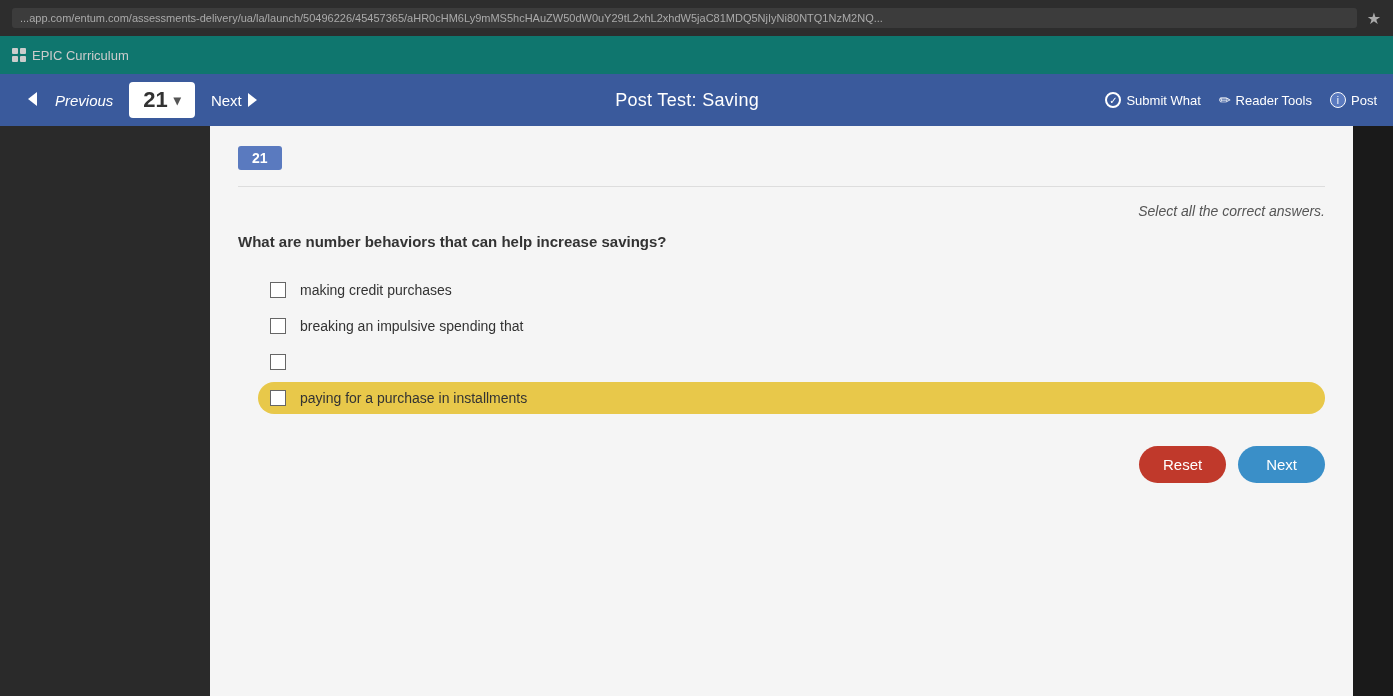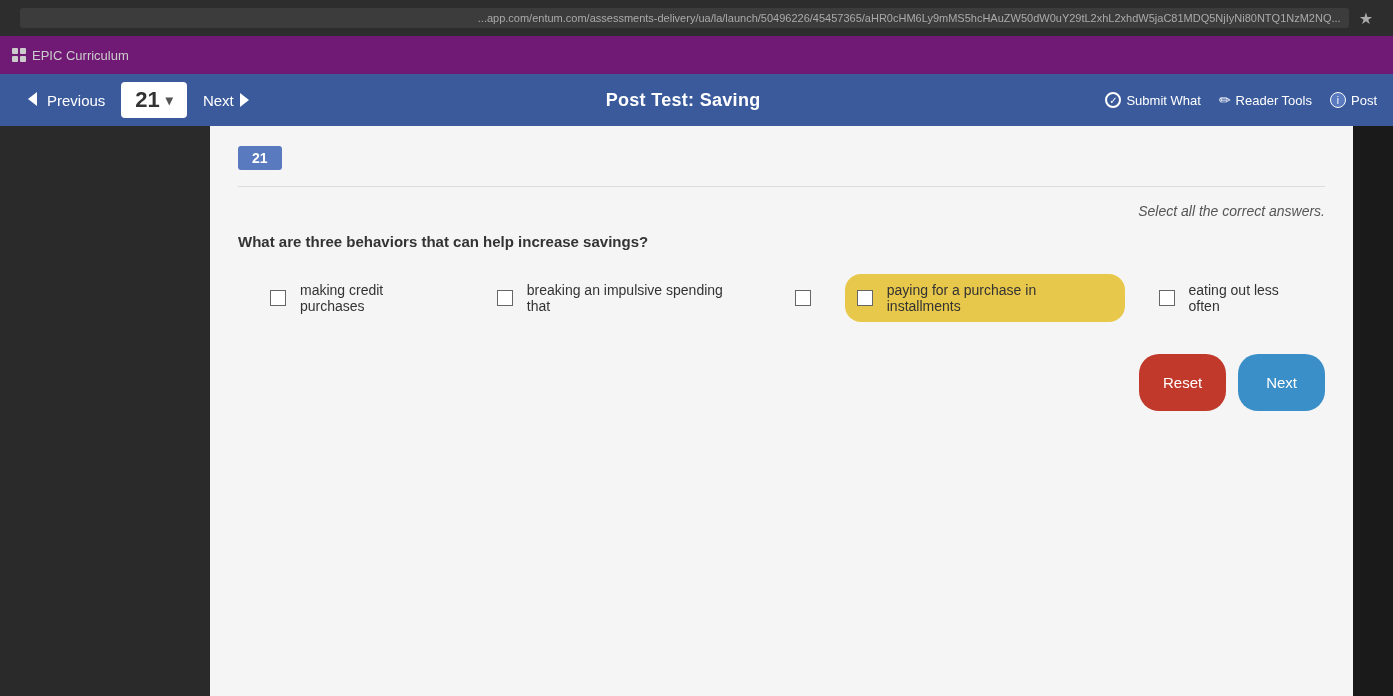--- a/index.html
+++ b/index.html
@@ -12,43 +12,42 @@
       display: flex;
       flex-direction: column;
     }
 
     
     .browser-bar {
       background: #2d2d2d;
       height: 36px;
       display: flex;
       align-items: center;
-      padding: 0 20px;
+      padding: 0 12px;
       gap: 10px;
-      text-align: right;
     }
     .browser-bar-url {
       flex: 1;
       background: #3c3c3c;
       color: #aaa;
       font-size: 11px;
       padding: 4px 8px;
       border-radius: 3px;
       white-space: nowrap;
       overflow: hidden;
       text-overflow: ellipsis;
     }
     .star-icon {
       color: #aaa;
       font-size: 16px;
     }
 
     
     .app-bar {
-      background: #701a75;
+      background: #0f766e;
       height: 38px;
       display: flex;
       align-items: center;
       padding: 0 12px;
       gap: 10px;
     }
     .app-bar-logo {
       color: #ccc;
       font-size: 13px;
       display: flex;
@@ -71,25 +70,26 @@
     .nav-bar {
       background: #3a5a9c;
       height: 52px;
       display: flex;
       align-items: center;
       padding: 0 16px;
       gap: 0;
     }
     .nav-prev {
       display: flex;
-      gap: 10px;
+      gap: 18px;
       color: white;
       font-size: 15px;
       cursor: pointer;
       padding: 8px 12px;
+      font-style: italic;
     }
     .nav-prev .arrow-left {
       width: 0;
       height: 0;
       border-top: 7px solid transparent;
       border-bottom: 7px solid transparent;
       border-right: 9px solid white;
     }
     .question-num {
       background: white;
@@ -121,21 +121,21 @@
       height: 0;
       border-top: 7px solid transparent;
       border-bottom: 7px solid transparent;
       border-left: 9px solid white;
     }
     .nav-title {
       flex: 1;
       text-align: center;
       color: white;
       font-size: 18px;
-      font-weight: bold;
+      font-weight: normal;
       letter-spacing: 0.3px;
     }
     .nav-actions {
       display: flex;
       align-items: center;
       gap: 18px;
       color: white;
       font-size: 13px;
     }
     .nav-action-item {
@@ -213,22 +213,22 @@
 
     .question-text {
       color: #333;
       font-size: 15px;
       font-weight: bold;
       margin-bottom: 24px;
     }
 
     .answer-options {
       display: flex;
-      flex-direction: row;
-      gap: 22px;
+      flex-direction: column;
+      gap: 4px;
       margin-left: 20px;
     }
 
     .answer-option {
       display: flex;
       align-items: center;
       gap: 14px;
       padding: 8px 12px;
       cursor: pointer;
       border-radius: 3px;
@@ -259,21 +259,21 @@
       gap: 12px;
       margin-top: 32px;
       padding-bottom: 20px;
     }
 
     .btn-reset {
       background: #c0392b;
       color: white;
       border: none;
       border-radius: 20px;
-      padding: 20px 24px;
+      padding: 10px 24px;
       font-size: 15px;
       cursor: pointer;
     }
 
     .btn-next {
       background: #3a8fc8;
       color: white;
       border: none;
       border-radius: 20px;
       padding: 10px 28px;
@@ -348,21 +348,21 @@
   </div>
 </div>
 
 <div class="main-content">
   <div class="left-panel"></div>
 
   <div class="question-panel">
     <div class="question-number-badge">21</div>
     <hr class="divider">
     <p class="instruction-text">Select all the correct answers.</p>
-    <p class="question-text">What are three behaviors that can help increase savings?</p>
+    <p class="question-text">What are number behaviors that can help increase savings?</p>
 
     <div class="answer-options">
 
       <div class="answer-option">
         <div class="checkbox"></div>
         <span class="option-text">making credit purchases</span>
       </div>
 
       <div class="answer-option">
         <div class="checkbox"></div>
@@ -371,24 +371,20 @@
 
       <div class="answer-option">
         <div class="checkbox"></div>
       </div>
 
       <div class="answer-option highlighted">
         <div class="checkbox"></div>
         <span class="option-text">paying for a purchase in installments</span>
       </div>
 
-      <div class="answer-option">
-        <div class="checkbox"></div>
-        <span class="option-text">eating out less often</span>
-      </div>
     </div>
 
     <div class="bottom-buttons">
       <button class="btn-reset">Reset</button>
       <button class="btn-next">Next</button>
     </div>
   </div>
 
   <div class="right-panel"></div>
 </div>

